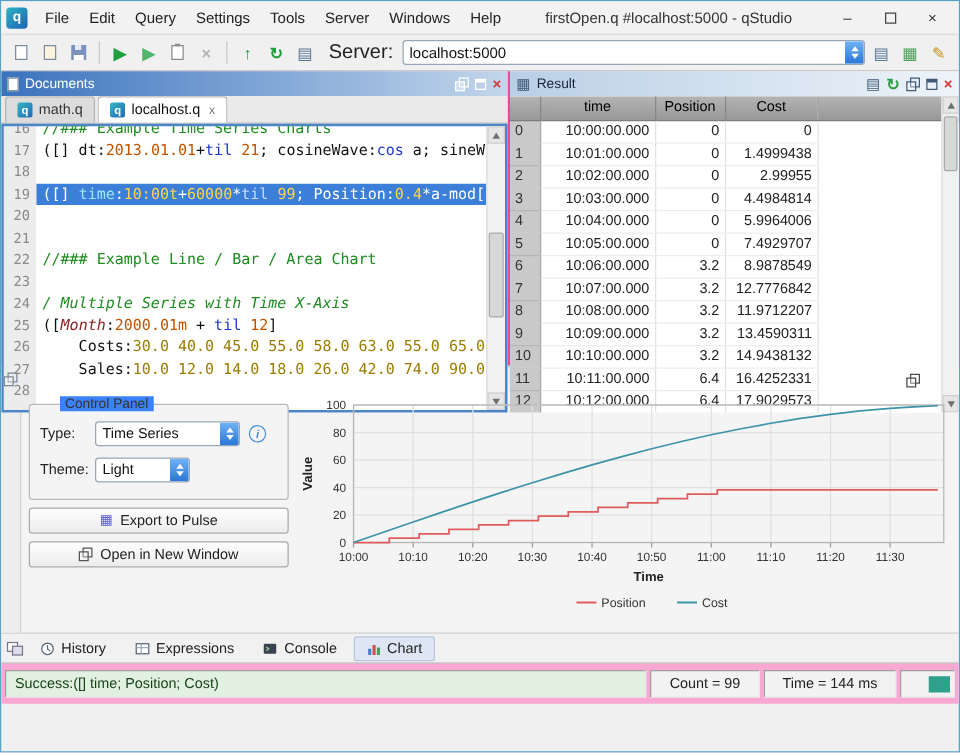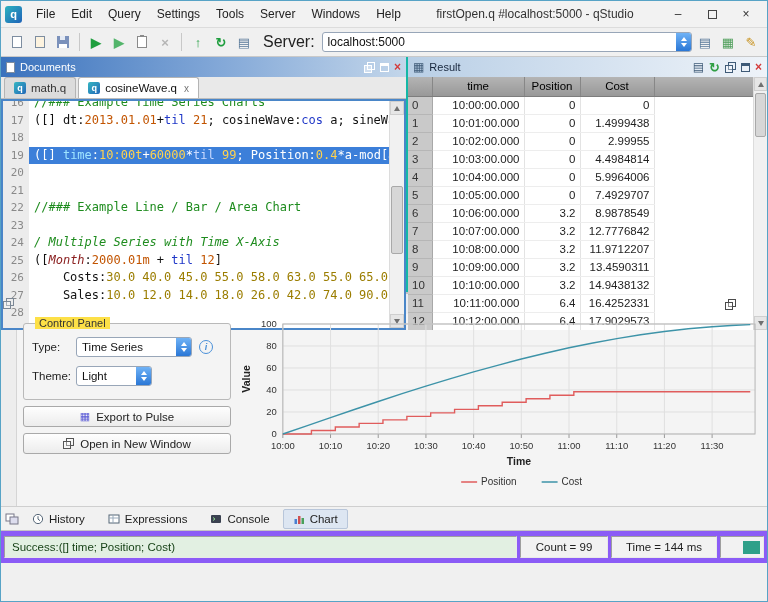--- a/index.html
+++ b/index.html
@@ -34,21 +34,21 @@
   .i-clipb::before{content:"";position:absolute;top:-2px;left:2px;width:4px;height:2px;background:#8a8a8a;}
   .srvlabel{font-size:16px;color:#222;margin:0 4px 0 6px;}
   .combo{height:20px;background:#fff;border:1px solid #98a6b8;border-radius:3px;display:flex;align-items:center;overflow:hidden;}
   .combo.server{flex:1;max-width:382px;}
   .combo input{border:none;outline:none;flex:1;font-size:12px;font-family:"Liberation Sans",sans-serif;padding:0 5px;color:#111;background:transparent;}
   .spin{margin-left:auto;width:15px;height:100%;background:linear-gradient(#6fb2f6,#2a77d6);display:flex;flex-direction:column;align-items:center;justify-content:center;gap:2px;flex:none;}
   .tu{width:0;height:0;border-left:3px solid transparent;border-right:3px solid transparent;border-bottom:4px solid #fff;}
   .td{width:0;height:0;border-left:3px solid transparent;border-right:3px solid transparent;border-top:4px solid #fff;}
 
   
-  .main{position:relative;height:235px;background:#14b8a6;}
+  .main{position:relative;height:235px;background:#ec4899;}
   .docs{position:absolute;left:0;top:0;width:405px;height:273px;display:flex;flex-direction:column;background:#fff;}
   .result{position:absolute;left:407px;right:0;top:0;height:273px;display:flex;flex-direction:column;background:#fff;}
 
   .phdr{height:20px;display:flex;align-items:center;gap:5px;padding:0 5px;font-size:11px;flex:none;}
   .phdr.focus{background:linear-gradient(90deg,#3a72bd,#84a9d8 55%,#c3d6ea);color:#fff;}
   .phdr.soft{background:linear-gradient(90deg,#b9cfe6,#eef3f9);color:#17263c;}
   .phdr.light{background:linear-gradient(90deg,#dde2e9,#f6f7f9);color:#222;}
   .phicons{margin-left:auto;display:flex;align-items:center;gap:5px;}
   .i-pop{position:relative;width:11px;height:11px;display:inline-block;}
   .i-pop::before{content:"";position:absolute;right:0;top:0;width:6px;height:6px;border:1px solid currentColor;}
@@ -105,21 +105,21 @@
   .rtsb .arr{position:absolute;left:0;width:100%;height:14px;display:grid;place-items:center;background:#e6e6e6;border:1px solid #cfcfcf;}
   .rtsb .thumb{position:absolute;left:1px;right:1px;}
 
   
   .chartpanel{height:214px;display:flex;border-top:2px solid #c2c2c2;background:#f4f4f4;}
   .dockstrip{width:16px;flex:none;background:#ededed;border-right:1px solid #d5d5d5;display:flex;justify-content:center;padding-top:4px;color:#7a8795;}
   .chartmain{flex:1;display:flex;flex-direction:column;min-width:0;}
   .chartbody{flex:1;display:flex;min-height:0;}
   .controls{width:222px;flex:none;padding:0 0 0 6px;}
   .groupbox{border:1px solid #b9b9b9;border-radius:3px;position:relative;margin-top:9px;padding:13px 8px 4px;width:208px;background:#f4f4f4;}
-  .gleg{position:absolute;top:-7px;left:11px;background:#fde047;padding:0 4px;font-size:11px;color:#333;}
+  .gleg{position:absolute;top:-7px;left:24px;background:#3b82f6;padding:0 4px;font-size:11px;color:#333;}
   .crow{display:flex;align-items:center;margin-bottom:9px;font-size:11.5px;color:#222;}
   .crow label{width:44px;flex:none;}
   .combo.c-type{width:116px;}
   .combo.c-theme{width:76px;}
   .combo .val{font-size:11.5px;padding-left:5px;color:#111;flex:1;white-space:nowrap;overflow:hidden;}
   .i-info{width:14px;height:14px;border-radius:50%;border:1px solid #4a90d9;color:#4a90d9;font-size:9px;font-style:italic;font-weight:bold;display:grid;place-items:center;margin-left:7px;}
   .titlein{width:152px;height:18px;border:1px solid #98a6b8;border-radius:2px;background:#fff;font-size:11.5px;padding:0 4px;font-family:"Liberation Sans",sans-serif;}
   .cbtn{width:208px;height:21px;margin-top:6px;background:linear-gradient(#fefefe,#ececec);border:1px solid #a9a9a9;border-radius:3px;display:flex;align-items:center;justify-content:center;gap:6px;font-size:11.5px;color:#222;}
   .pulseglyph{color:#5b5bd6;font-size:11px;line-height:1;}
   .plotwrap{flex:1;position:relative;min-width:0;}
@@ -132,21 +132,21 @@
   .xtick{font-size:9.5px;text-anchor:middle;}
   .alabel{font-size:10.5px;text-anchor:middle;font-weight:bold;fill:#222;}
   .leg{font-size:10px;}
 
   
   .btabs{height:24px;background:#f1f1f1;border-top:1px solid #cfcfcf;display:flex;align-items:center;padding:0 4px;gap:3px;}
   .btab{display:flex;align-items:center;gap:5px;height:20px;padding:0 9px;font-size:11.5px;color:#222;border:1px solid transparent;border-radius:2px;}
   .btab.active{background:#dde6f2;border-color:#b8c6da;}
 
   
-  .status{height:33px;display:flex;align-items:center;gap:3px;padding:0 3px;background:#8b5cf6;border-top:1px solid #c5c5c5;}
+  .status{height:33px;display:flex;align-items:center;gap:3px;padding:0 3px;background:#f9a8d4;border-top:1px solid #c5c5c5;}
   .scell{height:22px;border:1px solid;border-color:#9f9f9f #e9e9e9 #e9e9e9 #9f9f9f;display:flex;align-items:center;font-size:11.5px;padding:0 7px;background:#f2f2f2;color:#222;white-space:nowrap;}
   .scell.msg{flex:1;background:#e2f0e2;color:#133f13;}
   .scell.ctr{justify-content:center;}
   .scell.ind{width:44px;justify-content:flex-end;padding-right:3px;}
   .indsq{width:17px;height:13px;background:#2fa089;}
 </style>
 </head>
 <body>
 
 <div class="app">
@@ -217,21 +217,21 @@
           <span class="xclose">×</span>
         </span>
       </div>
       <div class="tabrow">
         <span class="dtab">
           <span class="qdoc">q</span>
           <span>math.q</span>
         </span>
         <span class="dtab active">
           <span class="qdoc">q</span>
-          <span>cosineWave.q</span>
+          <span>localhost.q</span>
           <span class="tabx">x</span>
         </span>
       </div>
       <div class="editor">
         <div class="edclip">
           <div class="gutter">
               <div class="ln">16</div>
               <div class="ln">17</div>
               <div class="ln">18</div>
               <div class="ln">19</div>

